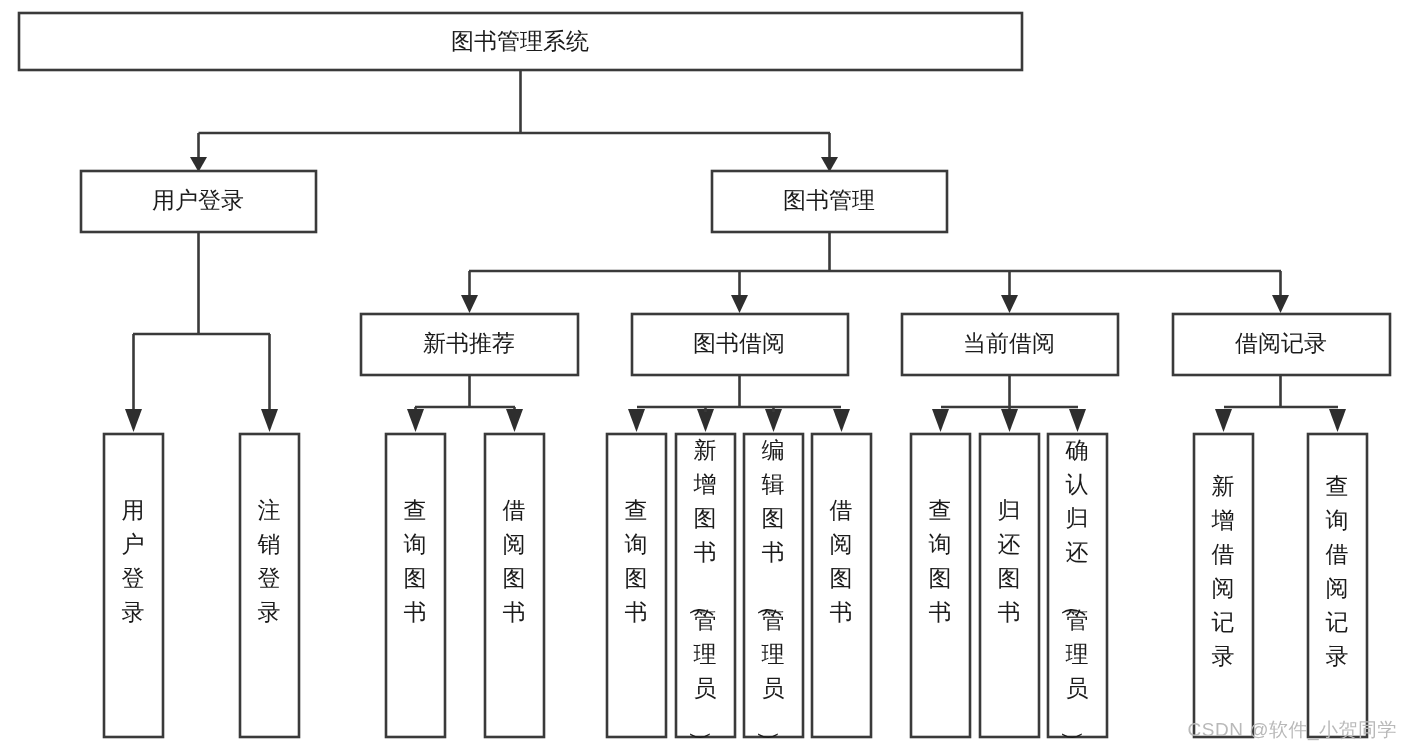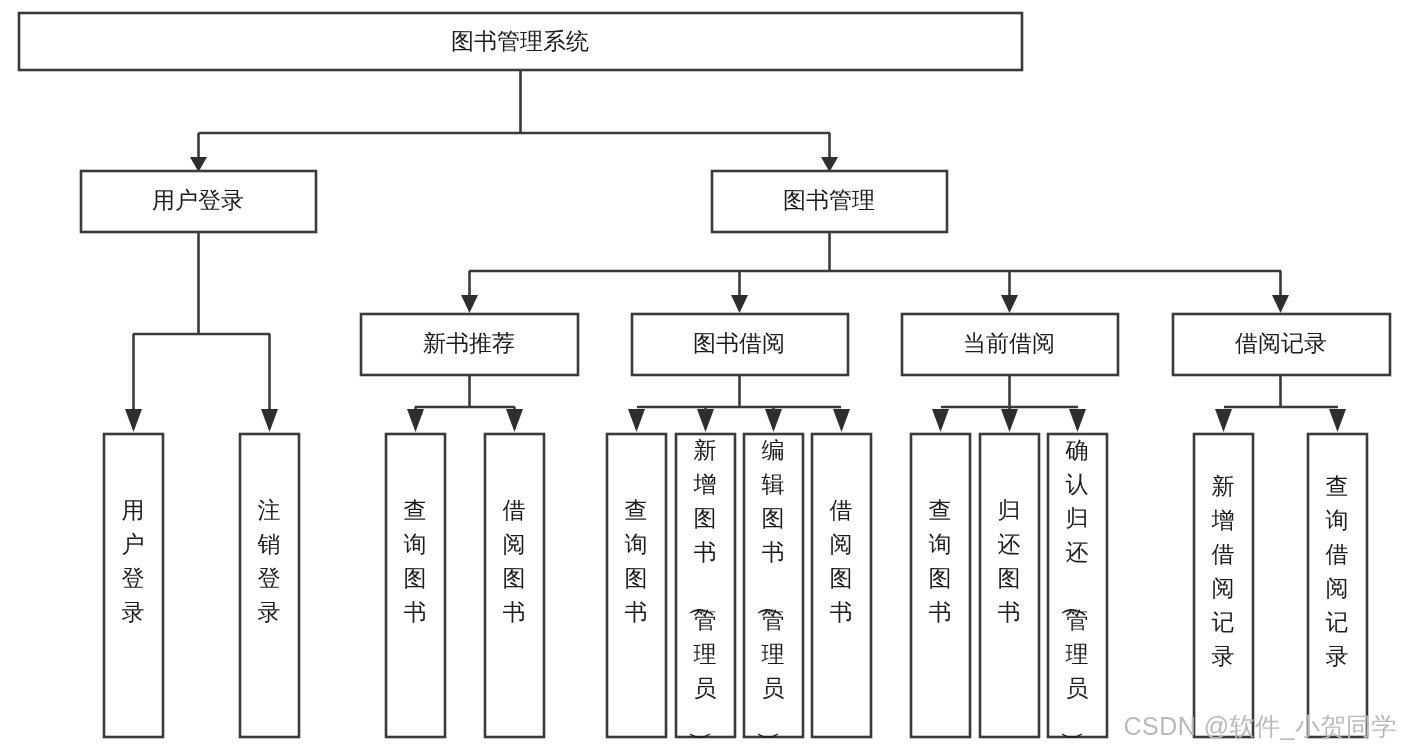--- a/index.html
+++ b/index.html
@@ -45,21 +45,21 @@
   }
   .arrow-head {
     fill: #2e2e2e;
     stroke: none;
   }
   .watermark {
     position: absolute;
     right: 8px;
     bottom: 4px;
     font-family: "Liberation Sans", "DejaVu Sans", sans-serif;
-    font-size: 25px;
+    font-size: 19px;
     color: #b9b9b9;
     letter-spacing: 0.5px;
     white-space: nowrap;
     pointer-events: none;
   }
 </style>
 </head>
 <body>
 
 <svg id="diagram" viewBox="0 0 1405 747" xmlns="http://www.w3.org/2000/svg">

